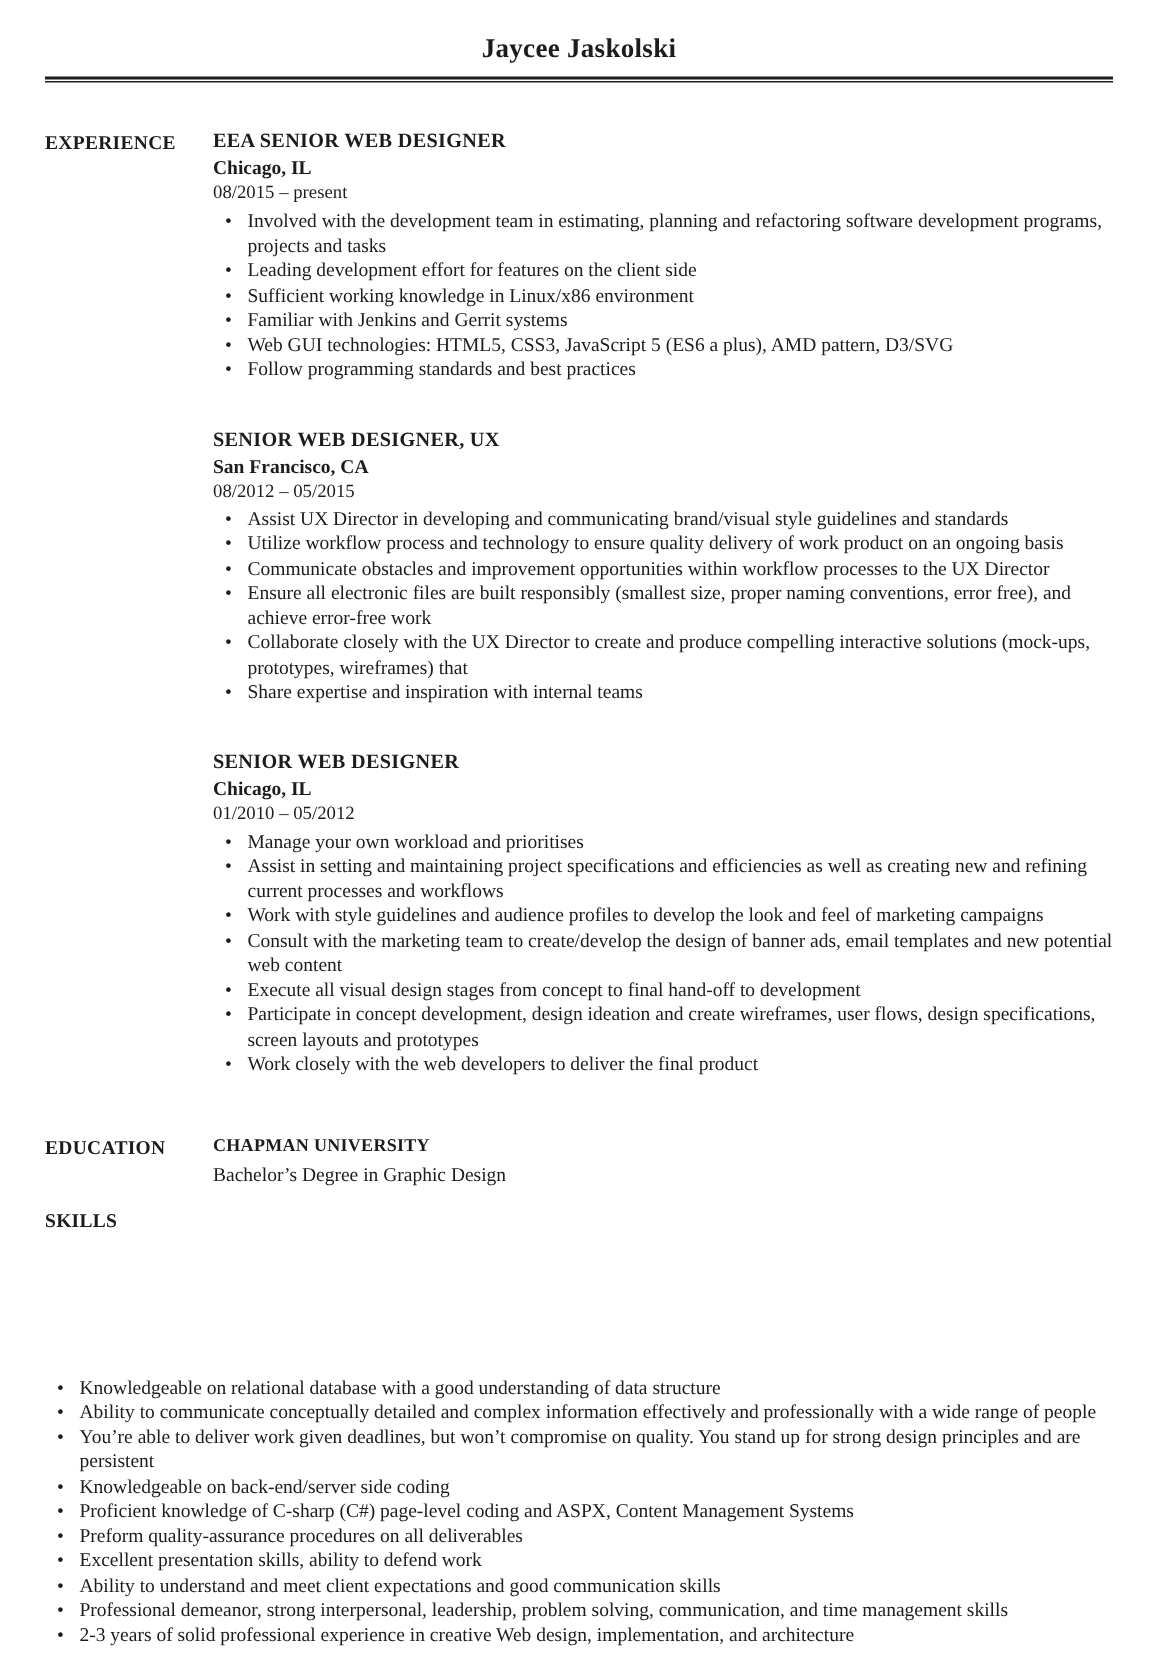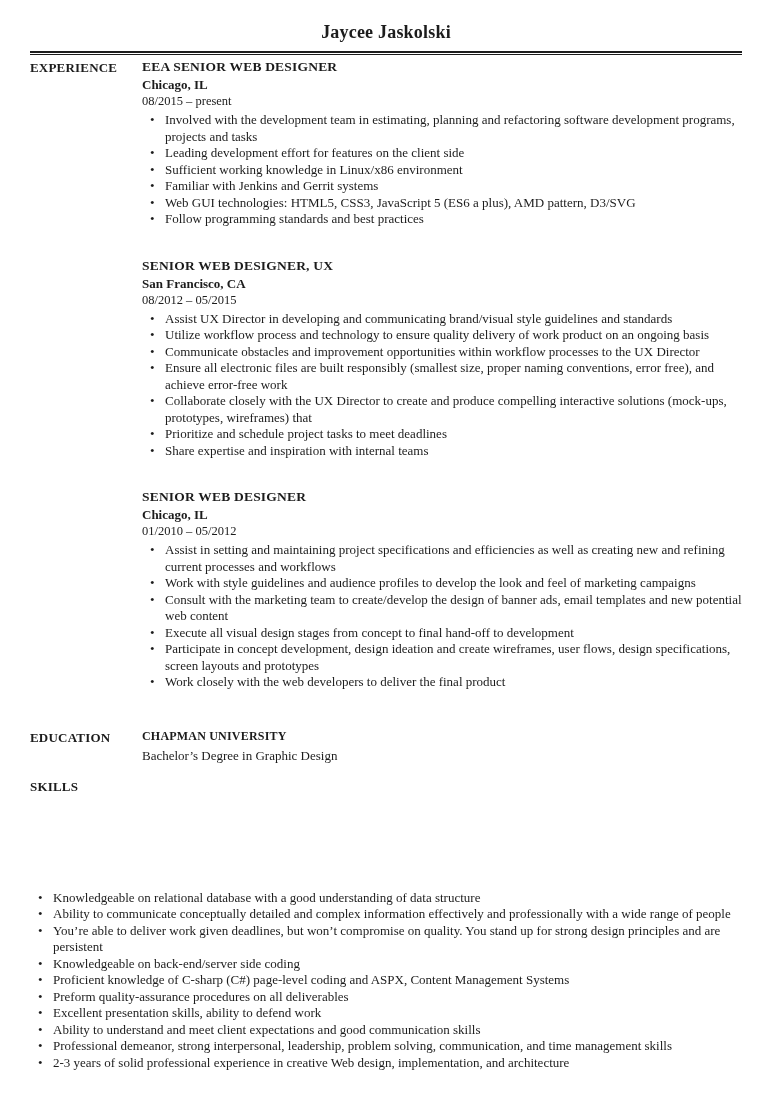--- a/index.html
+++ b/index.html
@@ -8,21 +8,21 @@
     width:768px; height:1107px;
     font-family:"Liberation Serif", serif;
     color:#1c1c1c;
     overflow:hidden;
   }
   .page { width:768px; height:1107px; padding:22px 26px 0 30px; background:#ffffff;border-radius:32px; }
   .name { text-align:center; font-weight:bold; font-size:18px; letter-spacing:.2px; }
   .contact { text-align:center; font-weight:bold; font-size:13px; margin-top:10px; }
   .rule { margin-top:8px; height:4px; border-top:2px solid #1d1d1d; border-bottom:1px solid #1d1d1d; }
   .row { display:flex; align-items:flex-start; }
-  .row.experience { margin-top:4px; }
+  .row.experience { margin-top:31px; }
   .row.education { margin-top:38px; }
   .row.skills { margin-top:14px;flex-direction:column; }
   .label-col { flex:0 0 112px; width:112px; font-weight:bold; font-size:13px; padding-top:1px; letter-spacing:.2px; }
   .content-col { flex:1; min-width:0; }
   .job + .job { margin-top:30px; }
   .job-title { font-weight:bold; font-size:13.5px; letter-spacing:.2px; }
   .job-loc { font-weight:bold; font-size:13px; margin-top:2px; }
   .job-dates { font-size:12.5px; margin-top:1px; }
   .school { font-weight:bold; font-size:12px; letter-spacing:.2px; }
   .degree { font-weight:normal; font-size:13px; margin-top:4px; }
@@ -62,31 +62,31 @@
         <div class="job-title">SENIOR WEB DESIGNER, UX</div>
         <div class="job-loc">San Francisco, CA</div>
         <div class="job-dates">08/2012 – 05/2015</div>
         <ul class="bullets">
 
         <li>Assist UX Director in developing and communicating brand/visual style guidelines and standards</li>
             <li>Utilize workflow process and technology to ensure quality delivery of work product on an ongoing basis</li>
             <li>Communicate obstacles and improvement opportunities within workflow processes to the UX Director</li>
             <li>Ensure all electronic files are built responsibly (smallest size, proper naming conventions, error free), and achieve error-free work</li>
             <li>Collaborate closely with the UX Director to create and produce compelling interactive solutions (mock-ups, prototypes, wireframes) that</li>
-            <li>Prioritize and schedule project tasks to meet deadlines</li>
             <li>Share expertise and inspiration with internal teams</li>
           </ul>
       </div>
 
       <div class="job">
         <div class="job-title">SENIOR WEB DESIGNER</div>
         <div class="job-loc">Chicago, IL</div>
         <div class="job-dates">01/2010 – 05/2012</div>
         <ul class="bullets">
 
+        <li>Manage your own workload and prioritises</li>
             <li>Assist in setting and maintaining project specifications and efficiencies as well as creating new and refining current processes and workflows</li>
             <li>Work with style guidelines and audience profiles to develop the look and feel of marketing campaigns</li>
             <li>Consult with the marketing team to create/develop the design of banner ads, email templates and new potential web content</li>
             <li>Execute all visual design stages from concept to final hand-off to development</li>
             <li>Participate in concept development, design ideation and create wireframes, user flows, design specifications, screen layouts and prototypes</li>
             <li>Work closely with the web developers to deliver the final product</li>
           </ul>
       </div>
 
     </div>

